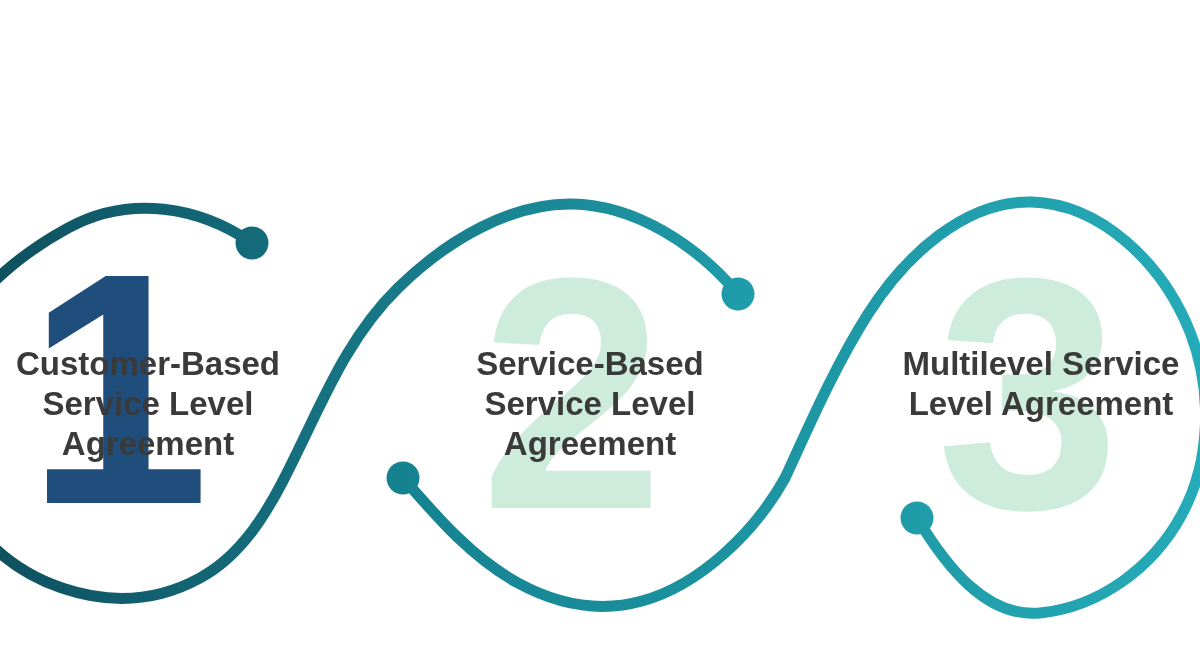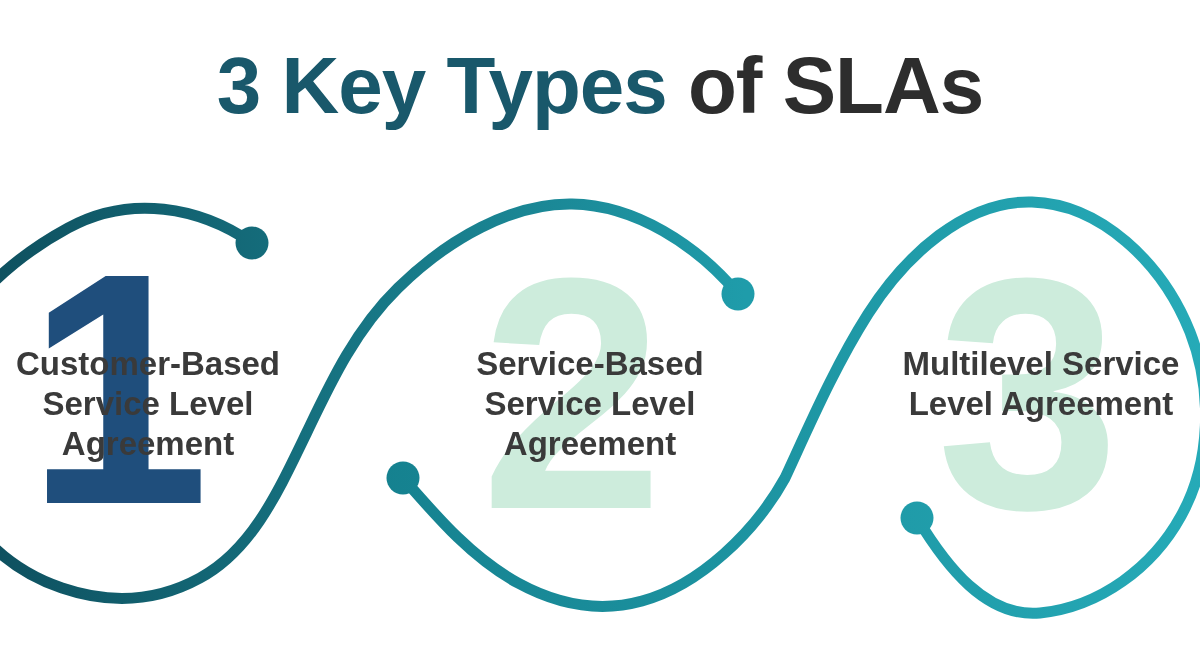--- a/index.html
+++ b/index.html
@@ -43,21 +43,20 @@
   .label span { display: block; }
   .label-1 { left: -22px;  width: 340px; }
   .label-2 { left: 420px;  width: 340px; }
   .label-3 { left: 861px;  width: 360px; }
 </style>
 </head>
 <body>
 
 <div class="stage">
 
-  <h1 class="title"><span style="color: rgb(25, 88, 107);">3 Key Types</span><span style="color: rgb(45, 45, 45);"> of SLAs</span></h1>
 
   <svg class="curves" width="1200" height="667" viewBox="0 0 1200 667">
     <defs>
       <linearGradient id="grad1" gradientUnits="userSpaceOnUse" x1="-70" y1="0" x2="745" y2="0">
         <stop offset="0" stop-color="#0D4A59"></stop>
         <stop offset="1" stop-color="#1F9CAA"></stop>
       </linearGradient>
       <linearGradient id="grad2" gradientUnits="userSpaceOnUse" x1="380" y1="0" x2="1215" y2="0">
         <stop offset="0" stop-color="#15818F"></stop>
         <stop offset="1" stop-color="#26ABB8"></stop>

